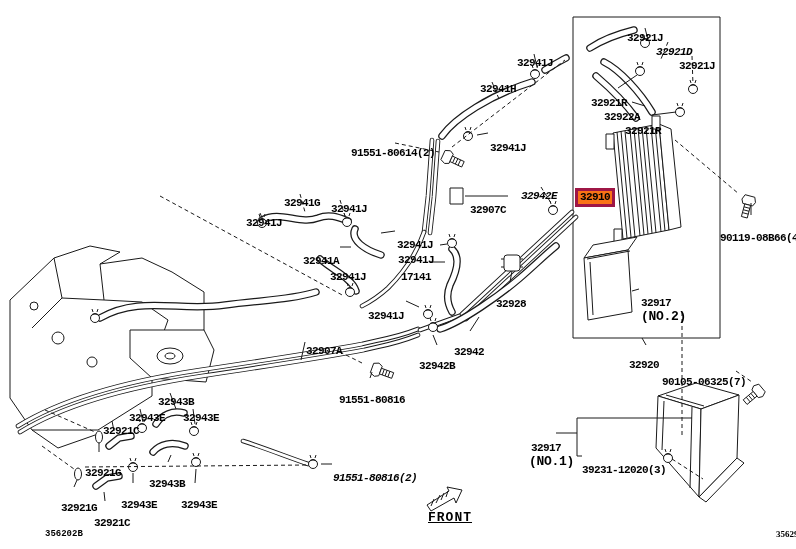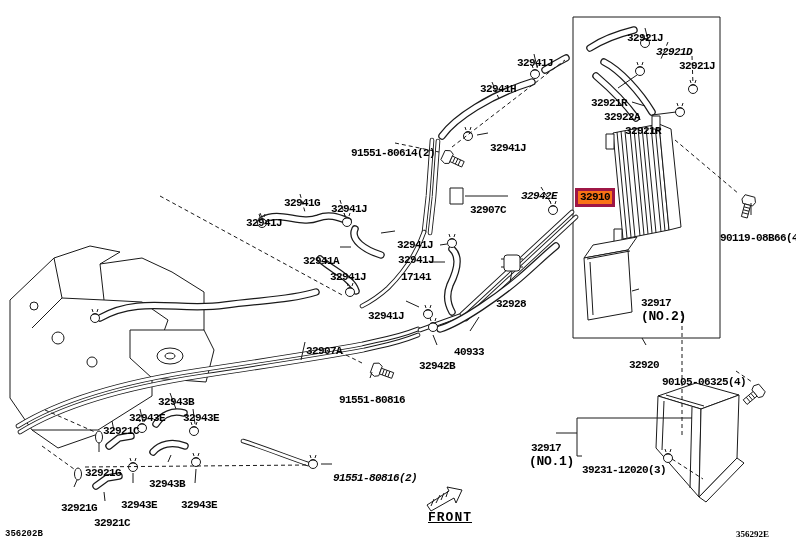--- a/index.html
+++ b/index.html
@@ -4,21 +4,21 @@
 <style>
   html,body{margin:0;padding:0;background:#fff;}
   #stage{position:relative;width:796px;height:549px;background:#fff;overflow:hidden;
          font-family:"Liberation Mono",monospace;}
   #art{position:absolute;left:0;top:0;}
   #labels{position:absolute;left:0;top:16px;width:796px;height:444px;padding-left:40px;}
   .lbl{position:absolute;font:bold 11px "Liberation Mono",monospace;letter-spacing:-0.6px;
        white-space:nowrap;color:#000;line-height:1;}
   .sub{font-size:13px;letter-spacing:-0.3px;}
   .hl{border:3px solid var(--hl,#9E1646);padding:1px 2px;background:#f97316;margin-left:-6px;margin-top:-5px;}
-  .code{position:absolute;font:bold 9px "Liberation Mono",monospace;color:#000;line-height:1;}
+  .code{position:absolute;font:bold 9px "Liberation Mono",monospace;color:#000;line-height:1;margin-left:40px;}
   svg *{vector-effect:non-scaling-stroke;}
   .ln{fill:none;stroke:#1a1a1a;stroke-width:1;}
   .dash{fill:none;stroke:#1a1a1a;stroke-width:1;stroke-dasharray:4 3;}
   .to{fill:none;stroke:#1a1a1a;stroke-width:7.5;stroke-linecap:round;}
   .ti{fill:none;stroke:#ffffff;stroke-width:5;stroke-linecap:round;}
   .po{fill:none;stroke:#1a1a1a;stroke-width:4.6;stroke-linecap:round;}
   .pi{fill:none;stroke:#ffffff;stroke-width:2.8;stroke-linecap:round;}
   .wh{fill:#ffffff;stroke:#1a1a1a;stroke-width:1;}
 </style>
 </head>
@@ -225,24 +225,24 @@
       <div class="lbl" style="left: 397px; top: 224px;">32941J</div>
       <div class="lbl" style="left: 398px; top: 239px;">32941J</div>
       <div class="lbl" style="left: 330px; top: 256px;">32941J</div>
       <div class="lbl" style="left: 401px; top: 256px;">17141</div>
       <div class="lbl" style="left: 496px; top: 283px;">32928</div>
       <div class="lbl" style="left: 368px; top: 295px;">32941J</div>
       <div class="lbl" style="left: 641px; top: 282px;">32917</div>
       <div class="lbl sub" style="left: 641px; top: 294px;">(NO.2)</div>
       <div class="lbl" style="left: 629px; top: 344px;">32920</div>
       <div class="lbl" style="left: 290px; top: 330px; margin-left: 16px;">32907A</div>
-      <div class="lbl" style="left: 454px; top: 331px;">40933</div>
+      <div class="lbl" style="left: 454px; top: 331px;">32942</div>
       <div class="lbl" style="left: 419px; top: 345px;">32942B</div>
       <div class="lbl" style="left: 339px; top: 379px;">91551-80816</div>
-      <div class="lbl" style="left: 662px; top: 361px;">90105-06325(4)</div>
+      <div class="lbl" style="left: 662px; top: 361px;">90105-06325(7)</div>
       <div class="lbl" style="left: 531px; top: 427px;">32917</div>
       <div class="lbl sub" style="left: 529px; top: 439px;">(NO.1)</div>
       <div class="lbl" style="left: 582px; top: 449px;">39231-12020(3)</div>
       <div class="lbl" style="left: 158px; top: 381px;">32943B</div>
       <div class="lbl" style="left: 129px; top: 397px;">32943E</div>
       <div class="lbl" style="left: 183px; top: 397px;">32943E</div>
       <div class="lbl" style="left: 103px; top: 410px;">32921C</div>
       <div class="lbl" style="left: 85px; top: 452px;">32921G</div>
       <div class="lbl" style="left: 149px; top: 463px;">32943B</div>
       <div class="lbl" style="left: 121px; top: 484px;">32943E</div>

